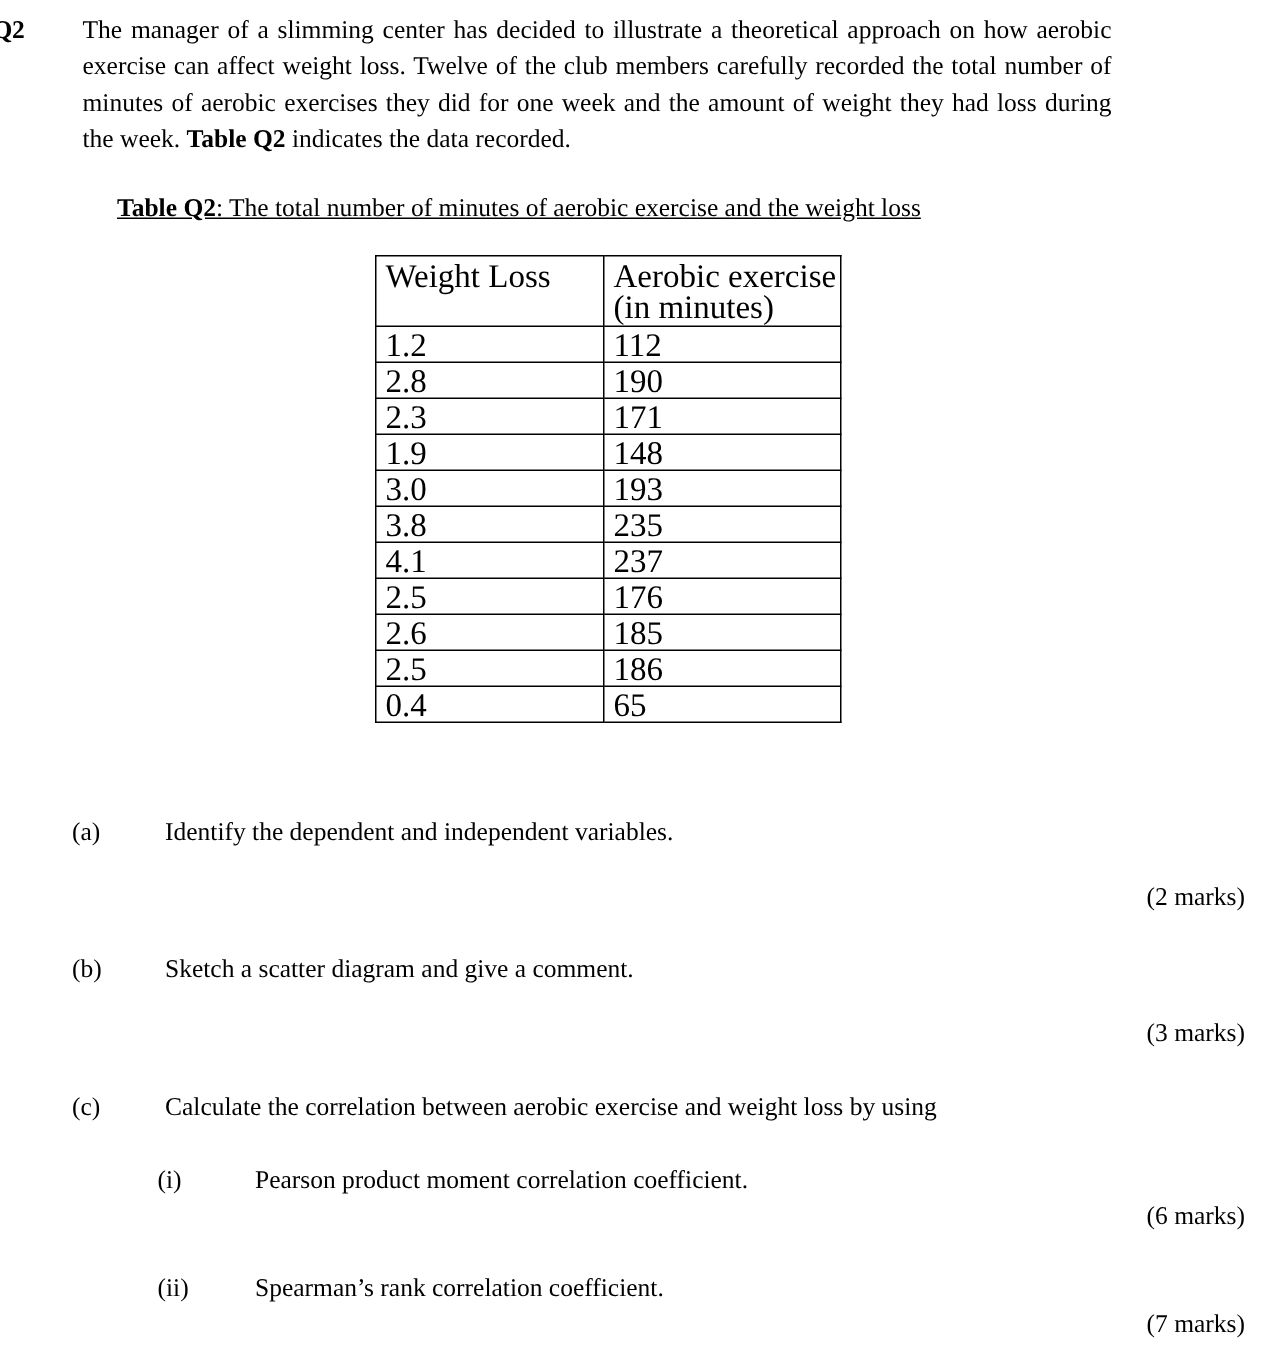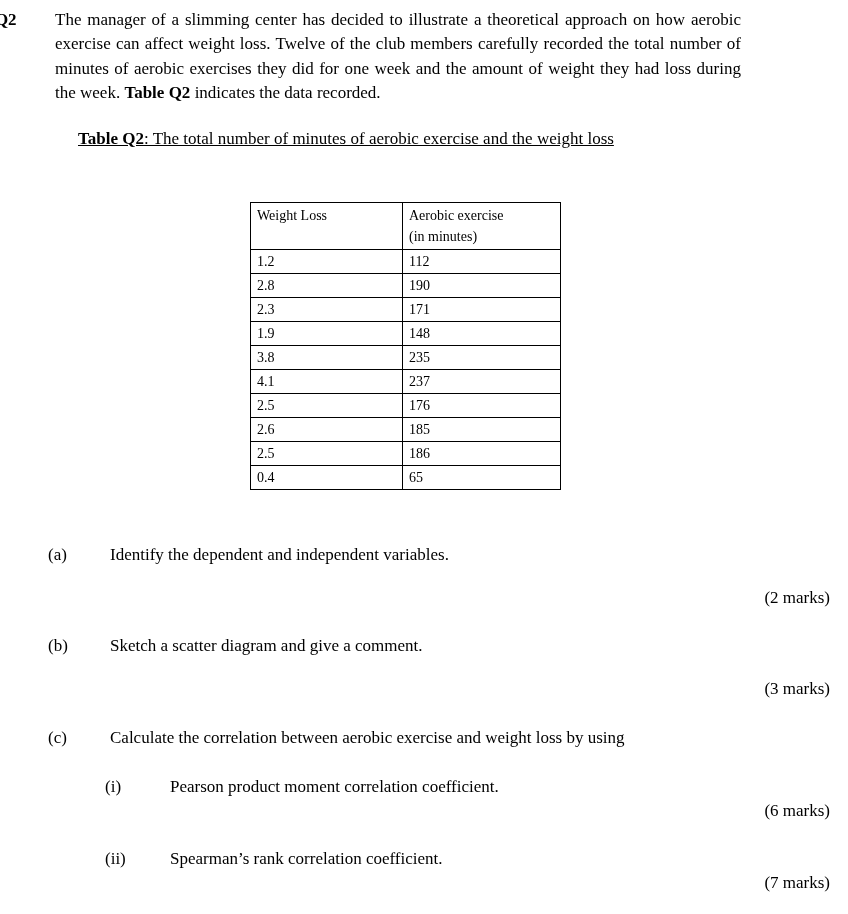--- a/index.html
+++ b/index.html
@@ -63,23 +63,22 @@
   .table-caption .cap-strong { font-weight: bold; }
 
   
   .data-table-wrap {
     position: absolute;
     left: 250px;
     top: 170px;
   }
   table.data-table {
     border-collapse: collapse;
-    font-size: 14px;
+    font-size: 22px;
     table-layout: fixed;
-    margin-top: 32px;
   }
   table.data-table td, table.data-table th {
     border: 1.6px solid #000000;
     padding: 1px 0 1px 6px;
     text-align: left;
     font-weight: normal;
     vertical-align: top;
     line-height: 21px;
     height: 22px;
     box-sizing: border-box;
@@ -171,20 +170,24 @@
           </tr>
           <tr>
             <td class="col-a">2.3</td>
             <td class="col-b">171</td>
           </tr>
           <tr>
             <td class="col-a">1.9</td>
             <td class="col-b">148</td>
           </tr>
           <tr>
+            <td class="col-a">3.0</td>
+            <td class="col-b">193</td>
+          </tr>
+          <tr>
             <td class="col-a">3.8</td>
             <td class="col-b">235</td>
           </tr>
           <tr>
             <td class="col-a">4.1</td>
             <td class="col-b">237</td>
           </tr>
           <tr>
             <td class="col-a">2.5</td>
             <td class="col-b">176</td>

